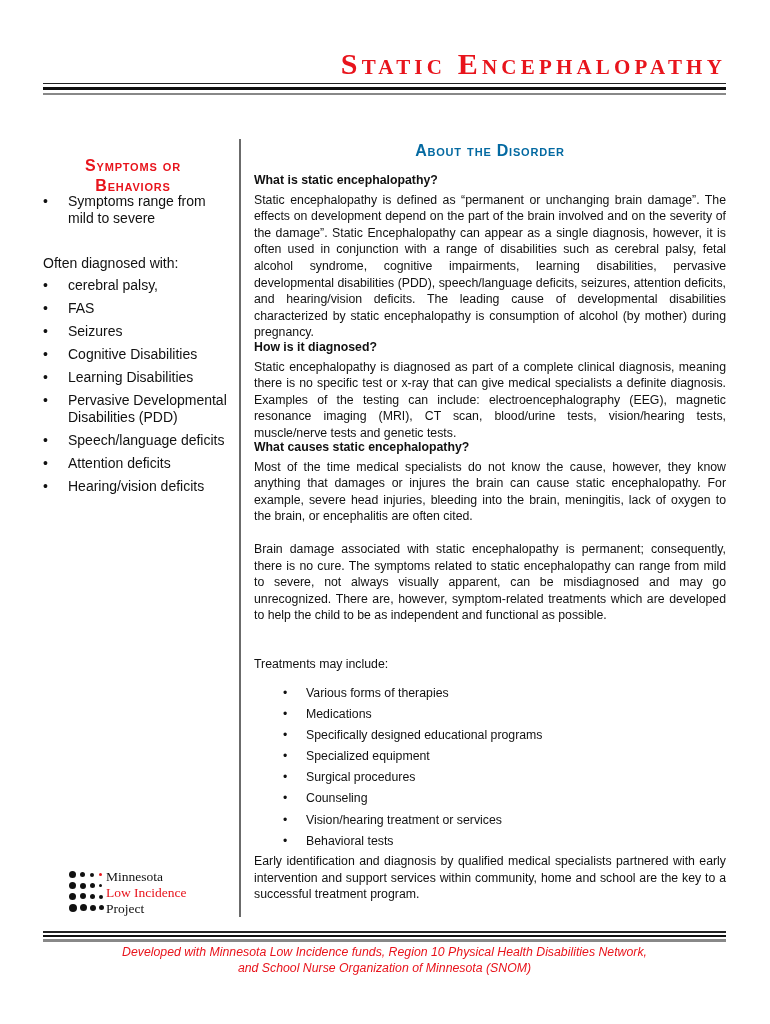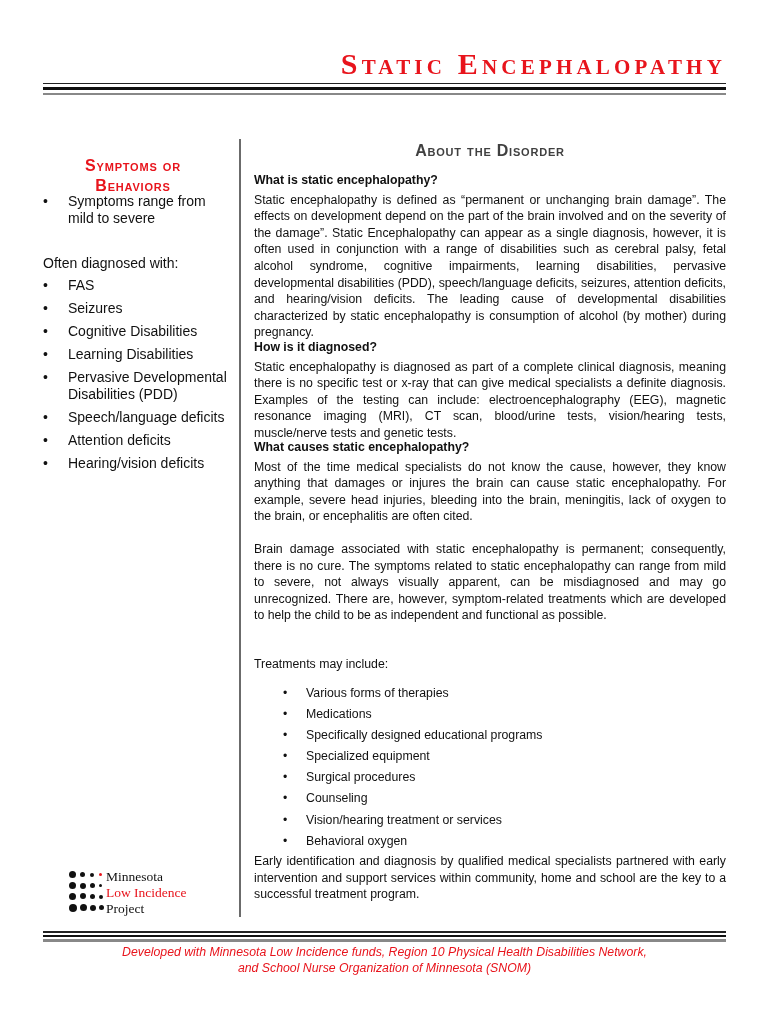--- a/index.html
+++ b/index.html
@@ -16,21 +16,21 @@
 
   .side-heading { position: absolute; left: 43px; top: 156px; width: 180px; text-align: center;
          font-family: "Liberation Sans", sans-serif; font-weight: bold; color: #e8141c;
          font-size: 16px; line-height: 20px; font-variant: small-caps; letter-spacing: 0.8px; }
   .side-list { position: absolute; left: 43px; width: 190px; margin: 0; padding: 0; list-style: none; font-size: 14px; line-height: 17px; }
   .side-list li { position: relative; padding-left: 25px; margin-bottom: 6px; }
   .side-list li::before { content: "\2022"; position: absolute; left: 0; top: 0; font-size: 14px; }
   .side-label { position: absolute; left: 43px; font-size: 14px; line-height: 17px; }
 
   .main-heading { position: absolute; left: 255px; top: 141px; width: 470px; text-align: center;
-         font-weight: bold; color: #404040; font-size: 16px; line-height: 20px; font-variant: small-caps; letter-spacing: 0.8px; }
+         font-weight: bold; color: #0369a1; font-size: 16px; line-height: 20px; font-variant: small-caps; letter-spacing: 0.8px; }
   .main { position: absolute; left: 254px; width: 472px; font-size: 12.3px; line-height: 16.6px; }
   .q { font-weight: bold; margin: 0 0 3px 0; }
   .p { text-align: justify; margin: 0; }
   .treat-list { position: absolute; left: 280px; top: 680px; margin: 3px; padding: 0; list-style: none; font-size: 12.3px; line-height: 21.1px; }
   .treat-list li { position: relative; padding-left: 23px; }
   .treat-list li::before { content: "\2022"; position: absolute; left: 0; top: 0; }
 
   .logo { position: absolute; left: 66px; top: 868px; width: 150px; height: 50px; }
   .dot { position: absolute; border-radius: 50%; background: #111; }
   .logo-text { position: absolute; left: 40px; font-family: "Liberation Serif", serif; font-size: 13.5px; line-height: 15px; white-space: nowrap; }
@@ -53,20 +53,21 @@
   <div>Behaviors</div>
 </div>
 
 <ul class="side-list" style="top:193px">
   <li>Symptoms range from mild to severe</li>
 </ul>
 
 <div class="side-label" style="top:255px">Often diagnosed with:</div>
 
 <ul class="side-list" style="top:277px">
+  <li>cerebral palsy,</li>
   <li>FAS</li>
   <li>Seizures</li>
   <li>Cognitive Disabilities</li>
   <li>Learning Disabilities</li>
   <li>Pervasive Developmental Disabilities (PDD)</li>
   <li>Speech/language deficits</li>
   <li>Attention deficits</li>
   <li>Hearing/vision deficits</li>
 </ul>
 
@@ -94,21 +95,21 @@
 <div class="main" style="top:656px">Treatments may include:</div>
 
 <ul class="treat-list">
   <li>Various forms of therapies</li>
   <li>Medications</li>
   <li>Specifically designed educational programs</li>
   <li>Specialized equipment</li>
   <li>Surgical procedures</li>
   <li>Counseling</li>
   <li>Vision/hearing treatment or services</li>
-  <li>Behavioral oxygen</li>
+  <li>Behavioral tests</li>
 </ul>
 
 <div class="main" style="top:853px">
   <p class="p">Early identification and diagnosis by qualified medical specialists partnered with early intervention and support services within community, home and school are the key to a successful treatment program.</p>
 </div>
 
 <div class="logo">
   <div>
 
     <span class="dot" style="left:3px;top:3px;width:7px;height:7px"></span>

